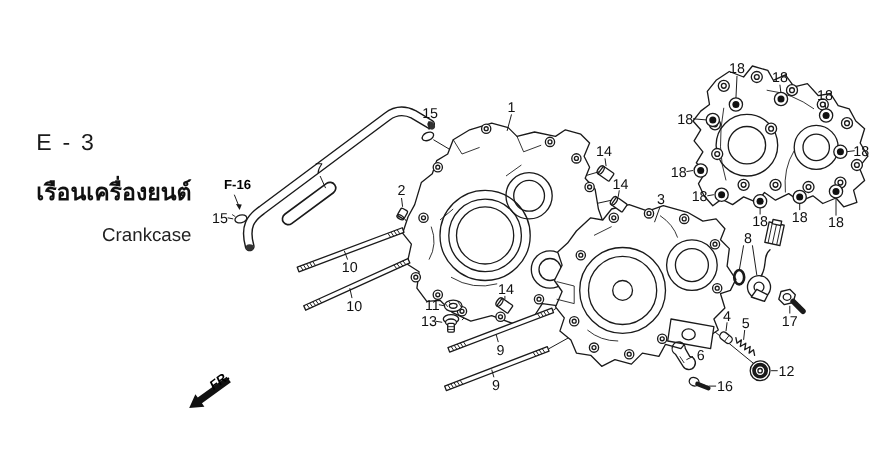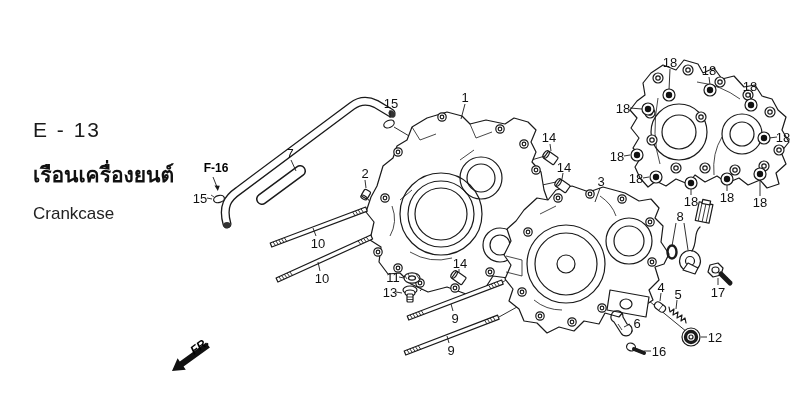--- a/index.html
+++ b/index.html
@@ -1,34 +1,34 @@
 <!DOCTYPE html>
 <html><head>
 <meta charset="utf-8">
 <style>
   html,body{margin:0;padding:0;background:#ffffff;width:810px;height:420px;overflow:hidden;}
   #page{position:relative;width:810px;height:420px;background:#fff;font-family:"Liberation Sans",sans-serif;color:#111;}
   #hdr{position:absolute;left:33px;top:118px;}
   #hdr .code{font-size:21px;letter-spacing:2px;color:#1a1a1a;}
   #hdr .thai{font-size:21px;font-weight:bold;margin-top:16px;color:#111;text-align:center;}
-  #hdr .en{font-size:17px;margin-top:13px;color:#222;}
+  #hdr .en{font-size:17px;margin-top:13px;color:#222;text-align:right;}
   svg{position:absolute;left:0;top:0;}
   .ln{stroke:#1a1a1a;fill:none;stroke-width:1.2;stroke-linejoin:round;stroke-linecap:round;}
   .fw{fill:#fff;stroke:#1a1a1a;stroke-width:1.2;stroke-linejoin:round;}
   .thin{stroke:#1a1a1a;stroke-width:0.8;fill:none;}
   .lead{stroke:#1a1a1a;stroke-width:0.9;fill:none;}
   .callout-num{font-family:"Liberation Sans",sans-serif;font-size:13px;fill:#111;}
   .boldlabel{font-family:"Liberation Sans",sans-serif;font-size:12px;font-weight:bold;fill:#000;}
 </style>
 </head>
 <body>
 
 <div id="page">
   <div id="hdr">
-    <div class="code">E - 13</div>
+    <div class="code">E - 3</div>
     <div class="thai">เรือนเครื่องยนต์</div>
     <div class="en">Crankcase</div>
   </div>
 
   <svg id="art" width="810" height="420" viewBox="0 0 810 420">
 
     <g>
       <path class="fw" d="M 651,73 L 663,65 676,70 684,60 698,64 703,73 714,68 722,79 734,76 744,87 755,85 762,96 772,99 778,110 786,117 782,130 789,142 781,152 786,164 776,173 779,184 767,188 760,180 748,185 739,178 727,183 717,176 705,182 695,175 688,184 676,179 666,186 656,181 648,187 640,178 635,167 641,157 633,148 639,138 631,128 637,118 630,110 637,101 645,95 643,83 Z"></path>
       <path class="thin" d="M 658,98 q -7,38 2,66"></path>
       <path class="thin" d="M 697,82 q 24,3 43,17"></path>

